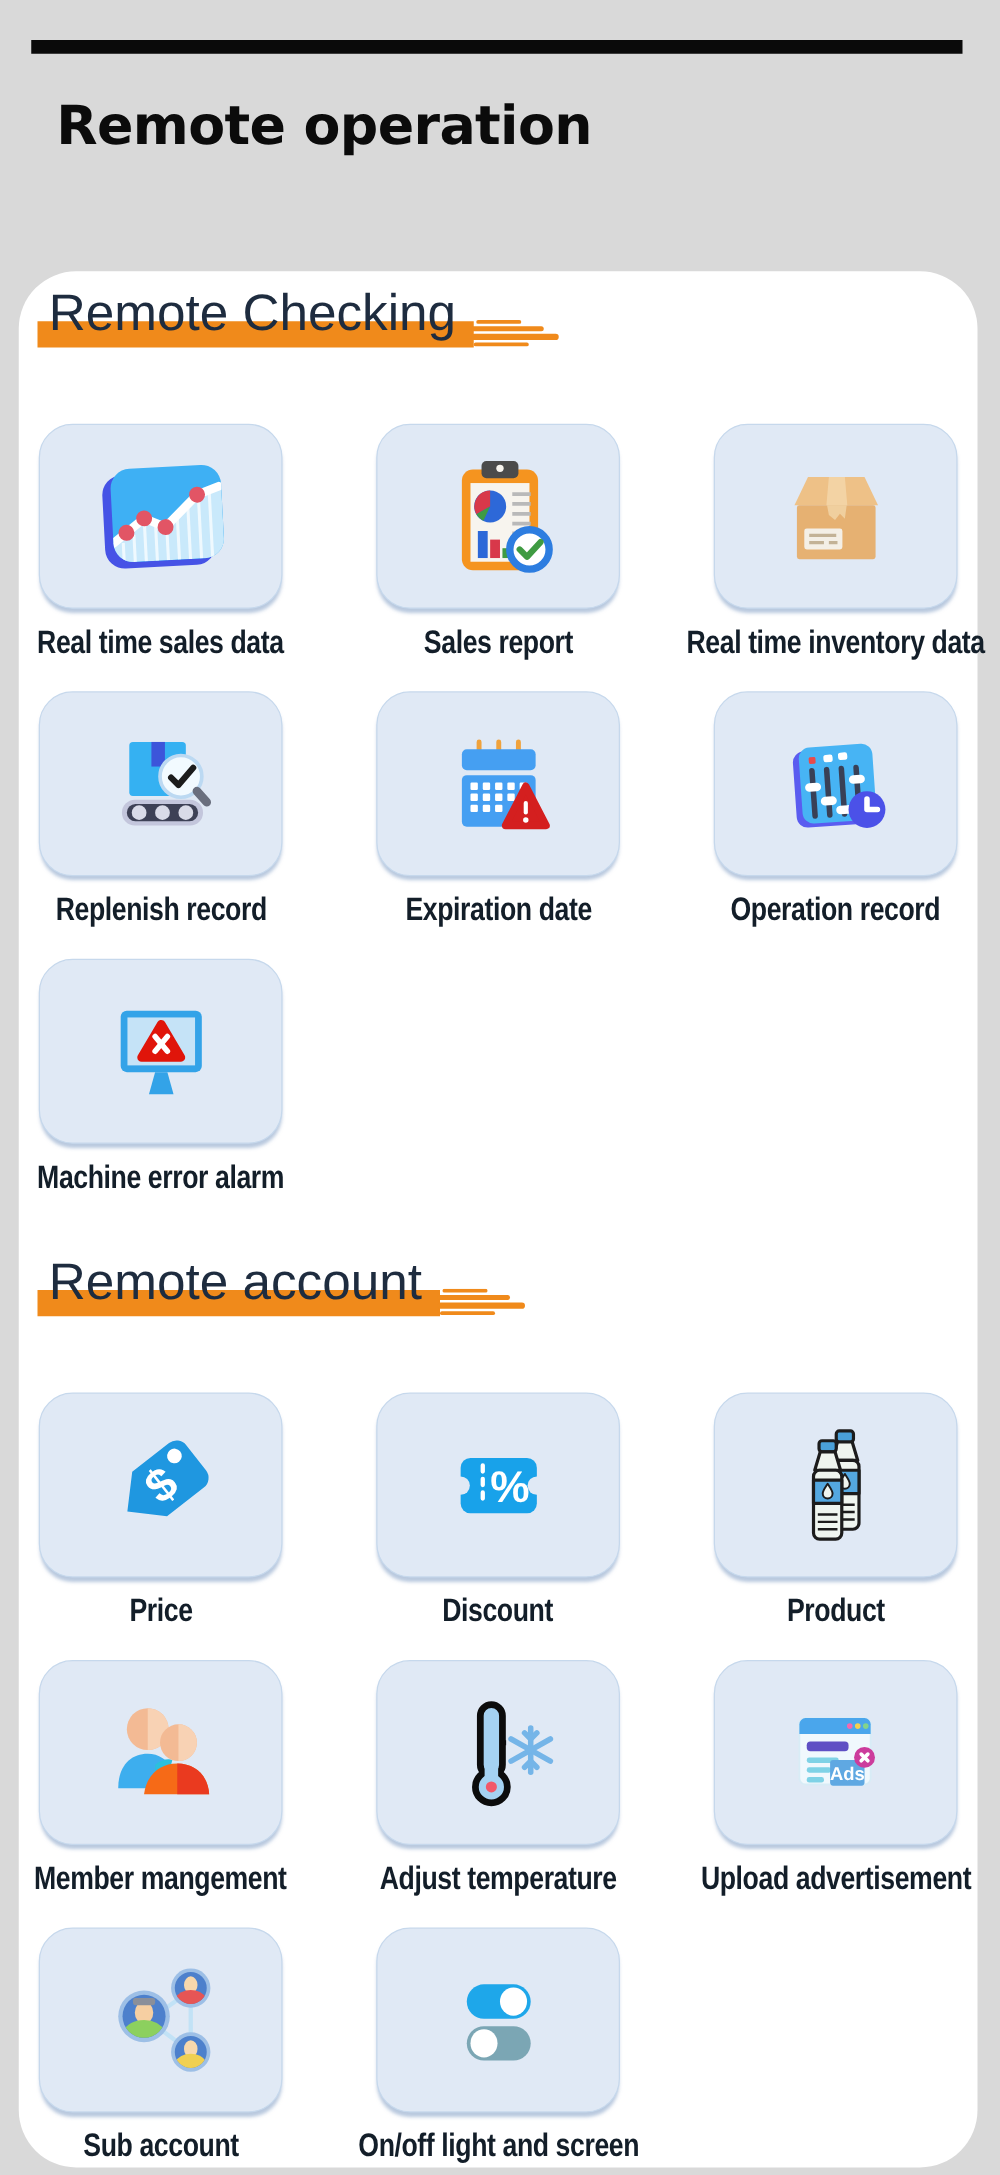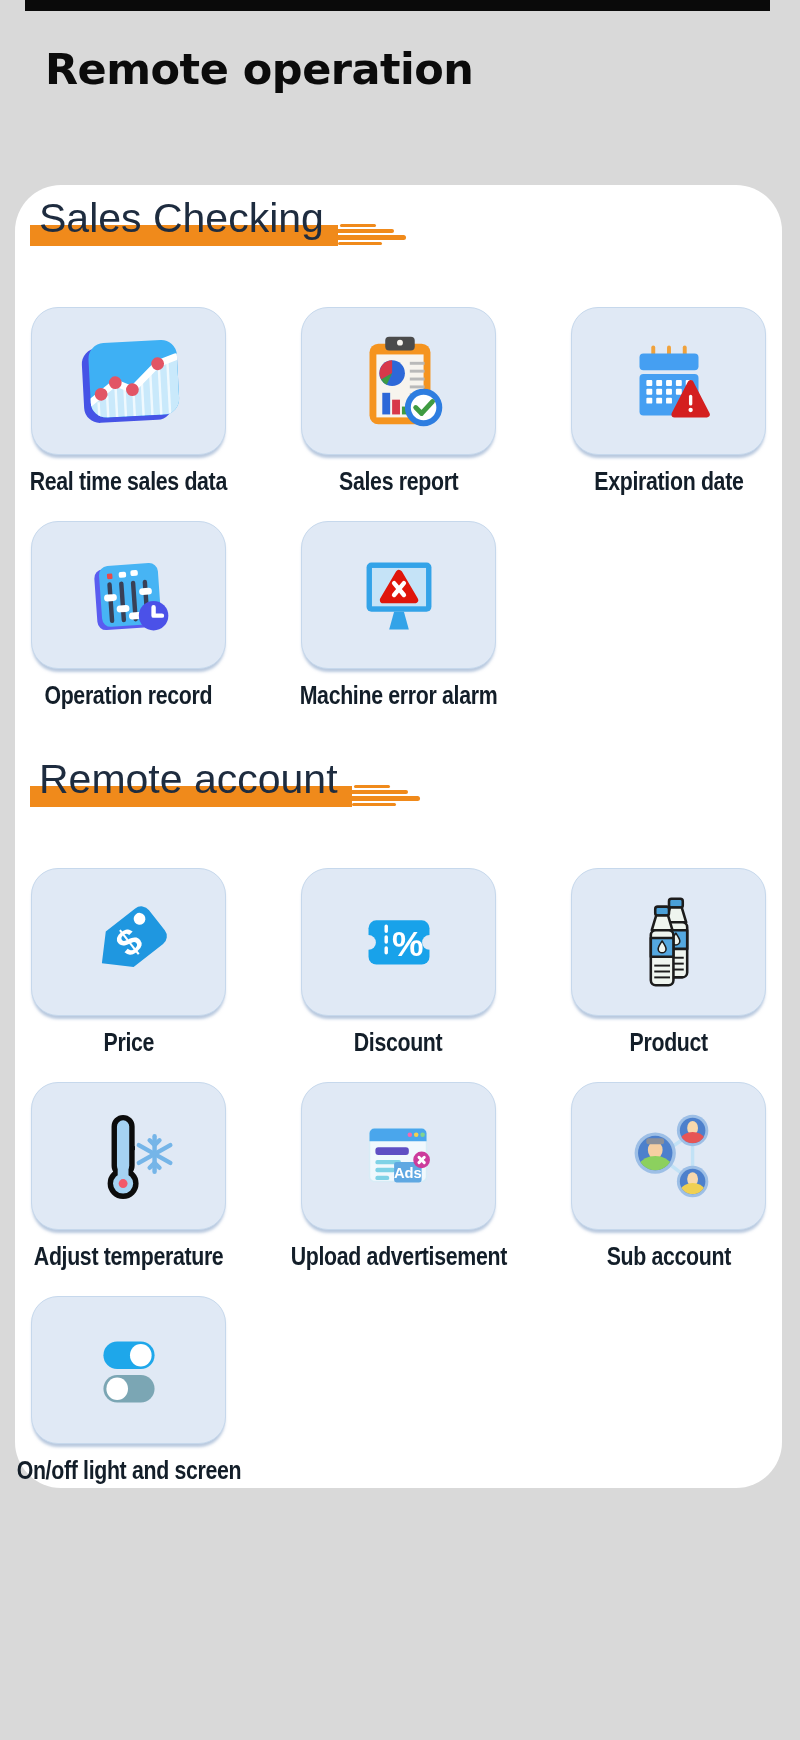--- a/index.html
+++ b/index.html
@@ -3,21 +3,21 @@
 <meta charset="utf-8">
 <style>
   html,body{margin:0;padding:0;}
   body{
     width:800px;height:1740px;
     background:#d9d9d9;
     overflow:hidden;
     position:relative;
     font-family:"Liberation Sans", sans-serif;
   }
-  .screen{position:absolute;inset:0;}
+  .screen{position:absolute;inset:0;margin-top:32px;}
   .topbar{
     position:absolute;top:0;left:25px;width:745px;height:11px;
     background:#0a0a0a;
   }
   .page-title{
     position:absolute;top:44px;left:45px;margin:0;
     font-family:"DejaVu Sans", sans-serif;
     font-size:43px;font-weight:800;letter-spacing:-0.5px;
     color:#0b0b0b;white-space:nowrap;
   }
@@ -85,21 +85,21 @@
     <div class="heading-wrap">
       <span class="heading-bar"></span>
       <svg class="brush" viewBox="0 0 72 24">
         <g fill="#f08a1b">
           <rect x="4" y="0" width="36" height="3" rx="1.5"></rect>
           <rect x="0" y="5" width="58" height="4" rx="2"></rect>
           <rect x="0" y="11" width="70" height="5" rx="2.5"></rect>
           <rect x="2" y="18" width="44" height="3" rx="1.5"></rect>
         </g>
       </svg>
-      <span class="heading-text">Sales Checking</span>
+      <span class="heading-text">Remote Checking</span>
     </div>
 
     <div class="grid">
 
       <div class="cell">
         <div class="tile">
           <svg width="118" height="118" viewBox="0 0 120 120">
             <defs>
                 <clipPath id="clipchart">
                   <rect x="20" y="20" width="90" height="76" rx="16"></rect>
@@ -155,21 +155,57 @@
             <rect x="43" y="72" width="8" height="22" fill="#2d68d8"></rect>
             <rect x="53" y="79" width="8" height="15" fill="#d8384a"></rect>
             <rect x="63" y="86" width="8" height="8" fill="#3f9b42"></rect>
             <circle cx="85" cy="87" r="16" fill="#ffffff" stroke="#2d7de0" stroke-width="6"></circle>
             <path d="M77 87 l6 6 l11 -12" stroke="#3f9b42" stroke-width="5" fill="none" stroke-linecap="round" stroke-linejoin="round"></path>
           </svg>
         </div>
         <div class="cell-label">Sales report</div>
       </div>
 
-
+      <div class="cell">
+        <div class="tile">
+          <svg width="118" height="118" viewBox="0 0 120 120">
+            <polygon points="37,28 83,28 94,51 26,51" fill="#eec187"></polygon>
+            <rect x="28" y="51" width="64" height="44" rx="2" fill="#e6b172"></rect>
+            <polygon points="54,28 67,28 69,51 52,51" fill="#f3d3a4"></polygon>
+            <path d="M52.5 51 h16 l-1.5 11 l-4 -4 l-4 5 l-5 -4 z" fill="#f0cf9e"></path>
+            <rect x="34" y="70" width="31" height="17" rx="2" fill="#f4efe6"></rect>
+            <g stroke="#c3b296" stroke-width="2.6">
+              <line x1="38" y1="75.5" x2="60" y2="75.5"></line>
+              <line x1="38" y1="81.5" x2="50" y2="81.5"></line>
+              <line x1="54" y1="81.5" x2="61" y2="81.5"></line>
+            </g>
+          </svg>
+        </div>
+        <div class="cell-label">Real time inventory data</div>
+      </div>
+
+      <div class="cell">
+        <div class="tile">
+          <svg width="118" height="118" viewBox="0 0 120 120">
+            <rect x="34" y="26" width="46" height="44" rx="3" fill="#35b1f2"></rect>
+            <rect x="52" y="26" width="11" height="20" fill="#3c55da"></rect>
+            <rect x="28" y="73" width="66" height="21" rx="10.5" fill="#c3c6dc"></rect>
+            <rect x="32" y="76.5" width="58" height="14" rx="7" fill="#3d4156"></rect>
+            <g fill="#d9dbe8">
+              <circle cx="42" cy="83.5" r="6"></circle>
+                <circle cx="61" cy="83.5" r="6"></circle>
+                <circle cx="80" cy="83.5" r="6"></circle>
+            </g>
+            <circle cx="76" cy="54" r="17" fill="#f2faff" stroke="#bcd9f2" stroke-width="3"></circle>
+            <path d="M68 55 l6 6 l12 -14" stroke="#1c1c1c" stroke-width="5" fill="none" stroke-linecap="round" stroke-linejoin="round"></path>
+            <line x1="89" y1="66" x2="97" y2="75" stroke="#6a6f7e" stroke-width="7" stroke-linecap="round"></line>
+          </svg>
+        </div>
+        <div class="cell-label">Replenish record</div>
+      </div>
 
 
       <div class="cell">
         <div class="tile">
           <svg width="118" height="118" viewBox="0 0 120 120">
             <g fill="#f0a23c">
               <rect x="42" y="24" width="4" height="12" rx="2"></rect>
               <rect x="58" y="24" width="4" height="12" rx="2"></rect>
               <rect x="74" y="24" width="4" height="12" rx="2"></rect>
             </g>
@@ -311,20 +347,35 @@
                 <line x1="45" y1="84" x2="61" y2="84"></line>
                   <line x1="45" y1="90" x2="61" y2="90"></line>
                   <line x1="45" y1="96" x2="61" y2="96"></line>
               </g>
             </g>
           </svg>
         </div>
         <div class="cell-label">Product</div>
       </div>
 
+      <div class="cell">
+        <div class="tile">
+          <svg width="118" height="118" viewBox="0 0 120 120">
+            <circle cx="49" cy="41" r="17" fill="#f3ba94"></circle>
+            <path d="M49 24 a17 17 0 0 1 0 34 z" fill="#f8d2b4"></path>
+            <path d="M25 89 c0 -18 10 -28 24 -28 c9 0 16 5 20 12 l-8 16 z" fill="#3daeee"></path>
+            <path d="M55 70 q8 -6 14 -4 l-6 24 h-8 z" fill="#2cc0de"></path>
+            <circle cx="74" cy="52" r="15" fill="#f3ba94"></circle>
+            <path d="M74 37 a15 15 0 0 1 0 30 z" fill="#f8d2b4"></path>
+            <path d="M46 94 c2 -16 13 -25 27 -25 c15 0 25 10 26 25 z" fill="#f66a17"></path>
+            <path d="M73 69 c15 0 25 10 26 25 h-26 z" fill="#ea3a1f"></path>
+          </svg>
+        </div>
+        <div class="cell-label">Member mangement</div>
+      </div>
 
       <div class="cell">
         <div class="tile">
           <svg width="118" height="118" viewBox="0 0 120 120">
             <rect x="45" y="21" width="18" height="58" rx="9" fill="#a5d2f2" stroke="#0c0c0c" stroke-width="5.5"></rect>
             <circle cx="54" cy="88" r="13" fill="#a5d2f2" stroke="#0c0c0c" stroke-width="5.5"></circle>
             <rect x="48.5" y="68" width="11" height="12" fill="#a5d2f2"></rect>
             <circle cx="54" cy="88" r="4.5" fill="#f2596a"></circle>
             <line x1="62" y1="52" x2="66" y2="52" stroke="#0c0c0c" stroke-width="4"></line>
             <g stroke="#75b5e8" stroke-width="4.5" stroke-linecap="round">

